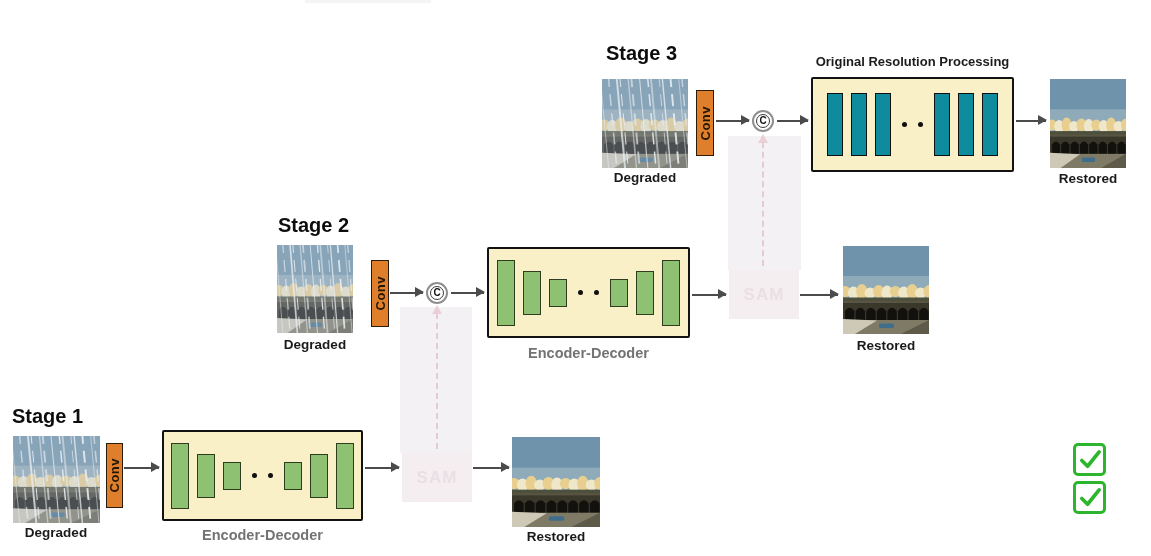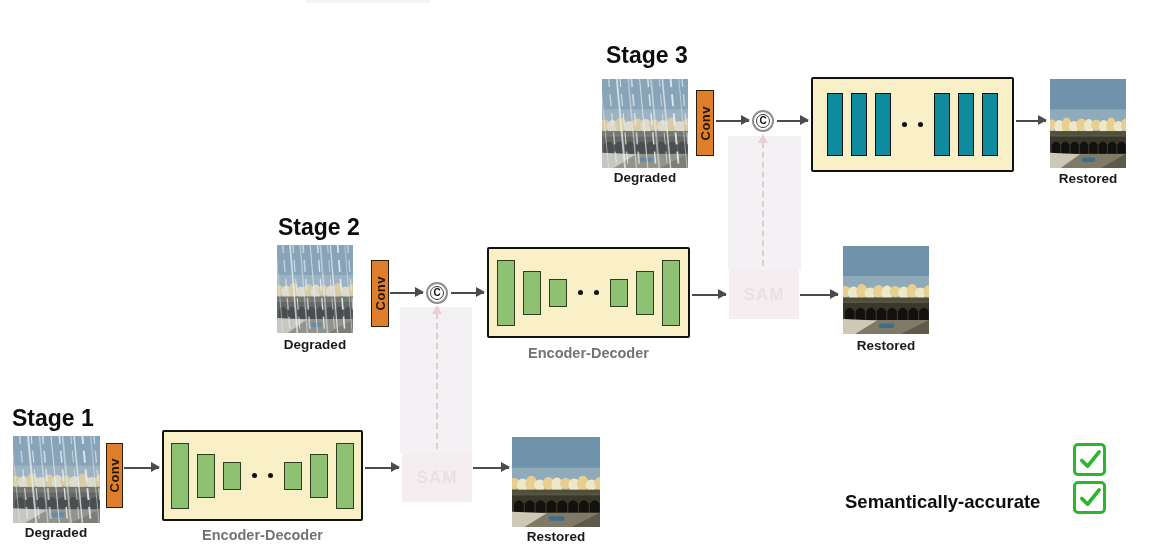--- a/index.html
+++ b/index.html
@@ -1,18 +1,18 @@
 <!DOCTYPE html>
 <html><head>
 <meta charset="utf-8">
 <style>
   html,body{margin:0;padding:0;background:#fff;}
   #canvas{position:relative;width:1151px;height:556px;background:#ffffff;overflow:hidden;
           font-family:"Liberation Sans",sans-serif;color:#111;}
-  .stage-title{position:absolute;font-size:23px;font-weight:700;color:#0d0d0d;white-space:nowrap;}
+  .stage-title{position:absolute;font-size:20px;font-weight:700;color:#0d0d0d;white-space:nowrap;}
   .caption{position:absolute;width:102px;text-align:center;font-size:13.5px;font-weight:600;color:#1a1a1a;}
   .photo{position:absolute;overflow:hidden;}
   .photo svg{display:block;}
   .conv{position:absolute;box-sizing:border-box;background:#DF7E2B;border:1.6px solid #2A1C08;
         display:flex;align-items:center;justify-content:center;}
   .conv span{writing-mode:vertical-rl;transform:rotate(180deg);font-size:13px;font-weight:700;color:#241804;letter-spacing:.5px;}
   .harrow{position:absolute;height:0;border-top:2.8px solid #4B4B4D;}
   .harrow::after{content:"";position:absolute;right:-1px;top:-6.9px;width:0;height:0;
         border-left:9px solid #4B4B4D;border-top:5.5px solid transparent;border-bottom:5.5px solid transparent;}
   .column{position:absolute;background:#F3F1F4;}
@@ -101,20 +101,21 @@
   </div>
   <div class="harrow" style="left:716px;top:119.7px;width:33px;"></div>
   <div class="concat" style="left:752px;top:110px;">
     <div class="concat-inner">C</div>
   </div>
   <div class="harrow" style="left:777px;top:119.7px;width:31px;"></div>
 
   <div class="column" style="left:728px;top:136px;width:73px;height:134px;"></div>
   <div class="varrow" style="left:762px;top:142px;height:124px;"></div>
 
+  <div class="orp-title" style="left:805px;top:54px;width:215px;">Original Resolution Processing</div>
   <div class="bigbox" style="left:811px;top:77px;width:203px;height:95px;">
     <div class="bar-t"></div>
     <div class="bar-t"></div>
     <div class="bar-t"></div>
     <div class="dots">
         <div class="dot"></div>
         <div class="dot"></div>
       </div>
     <div class="bar-t"></div>
     <div class="bar-t"></div>
@@ -374,20 +375,19 @@
 
   </svg>
     </div>
   <div class="caption" style="left:505px;top:529px;">Restored</div>
 
   <div class="checkbox" style="left:1073px;top:443px;">
     <svg width="26" height="26" viewBox="0 0 27 27">
       <polyline points="5,14 11,20 23,5" fill="none" stroke="#2DB52D" stroke-width="3.8" stroke-linecap="round" stroke-linejoin="round"></polyline>
     </svg>
   </div>
-  <div class="check-label" style="left:845px;top:485px;">Semantically-accurate</div>
   <div class="checkbox" style="left:1073px;top:481px;">
     <svg width="26" height="26" viewBox="0 0 27 27">
       <polyline points="5,14 11,20 23,5" fill="none" stroke="#2DB52D" stroke-width="3.8" stroke-linecap="round" stroke-linejoin="round"></polyline>
     </svg>
   </div>
 
 </div>
 
 </body></html>

